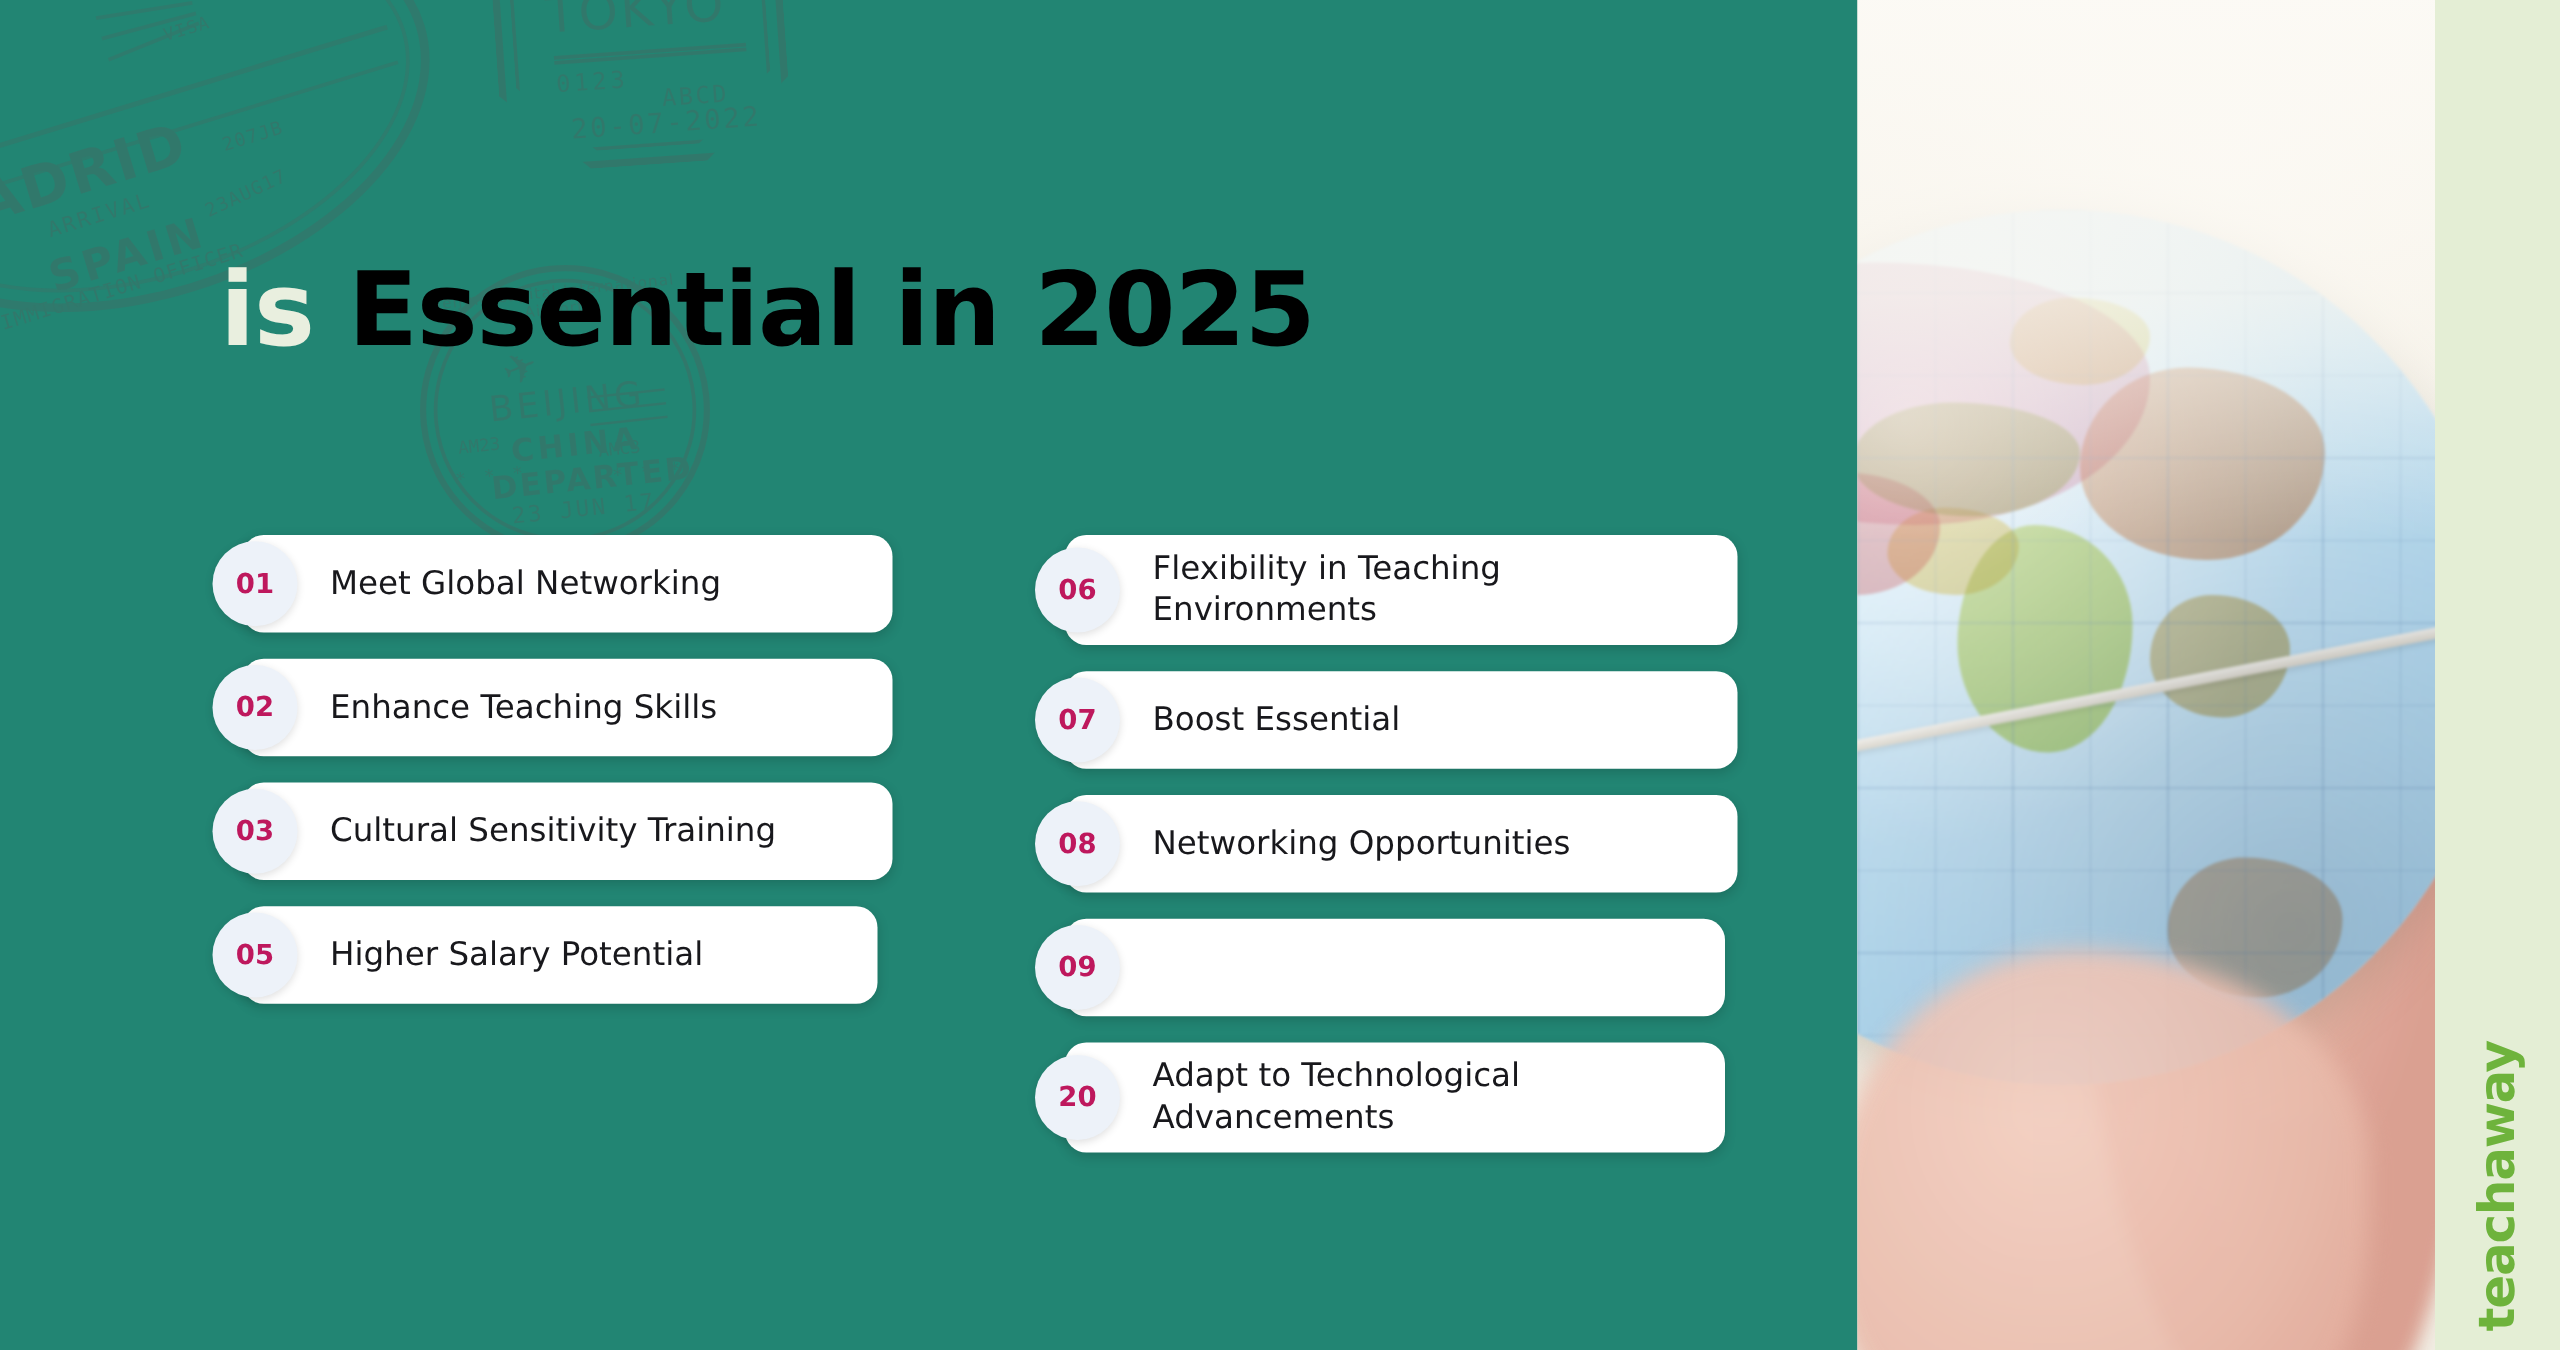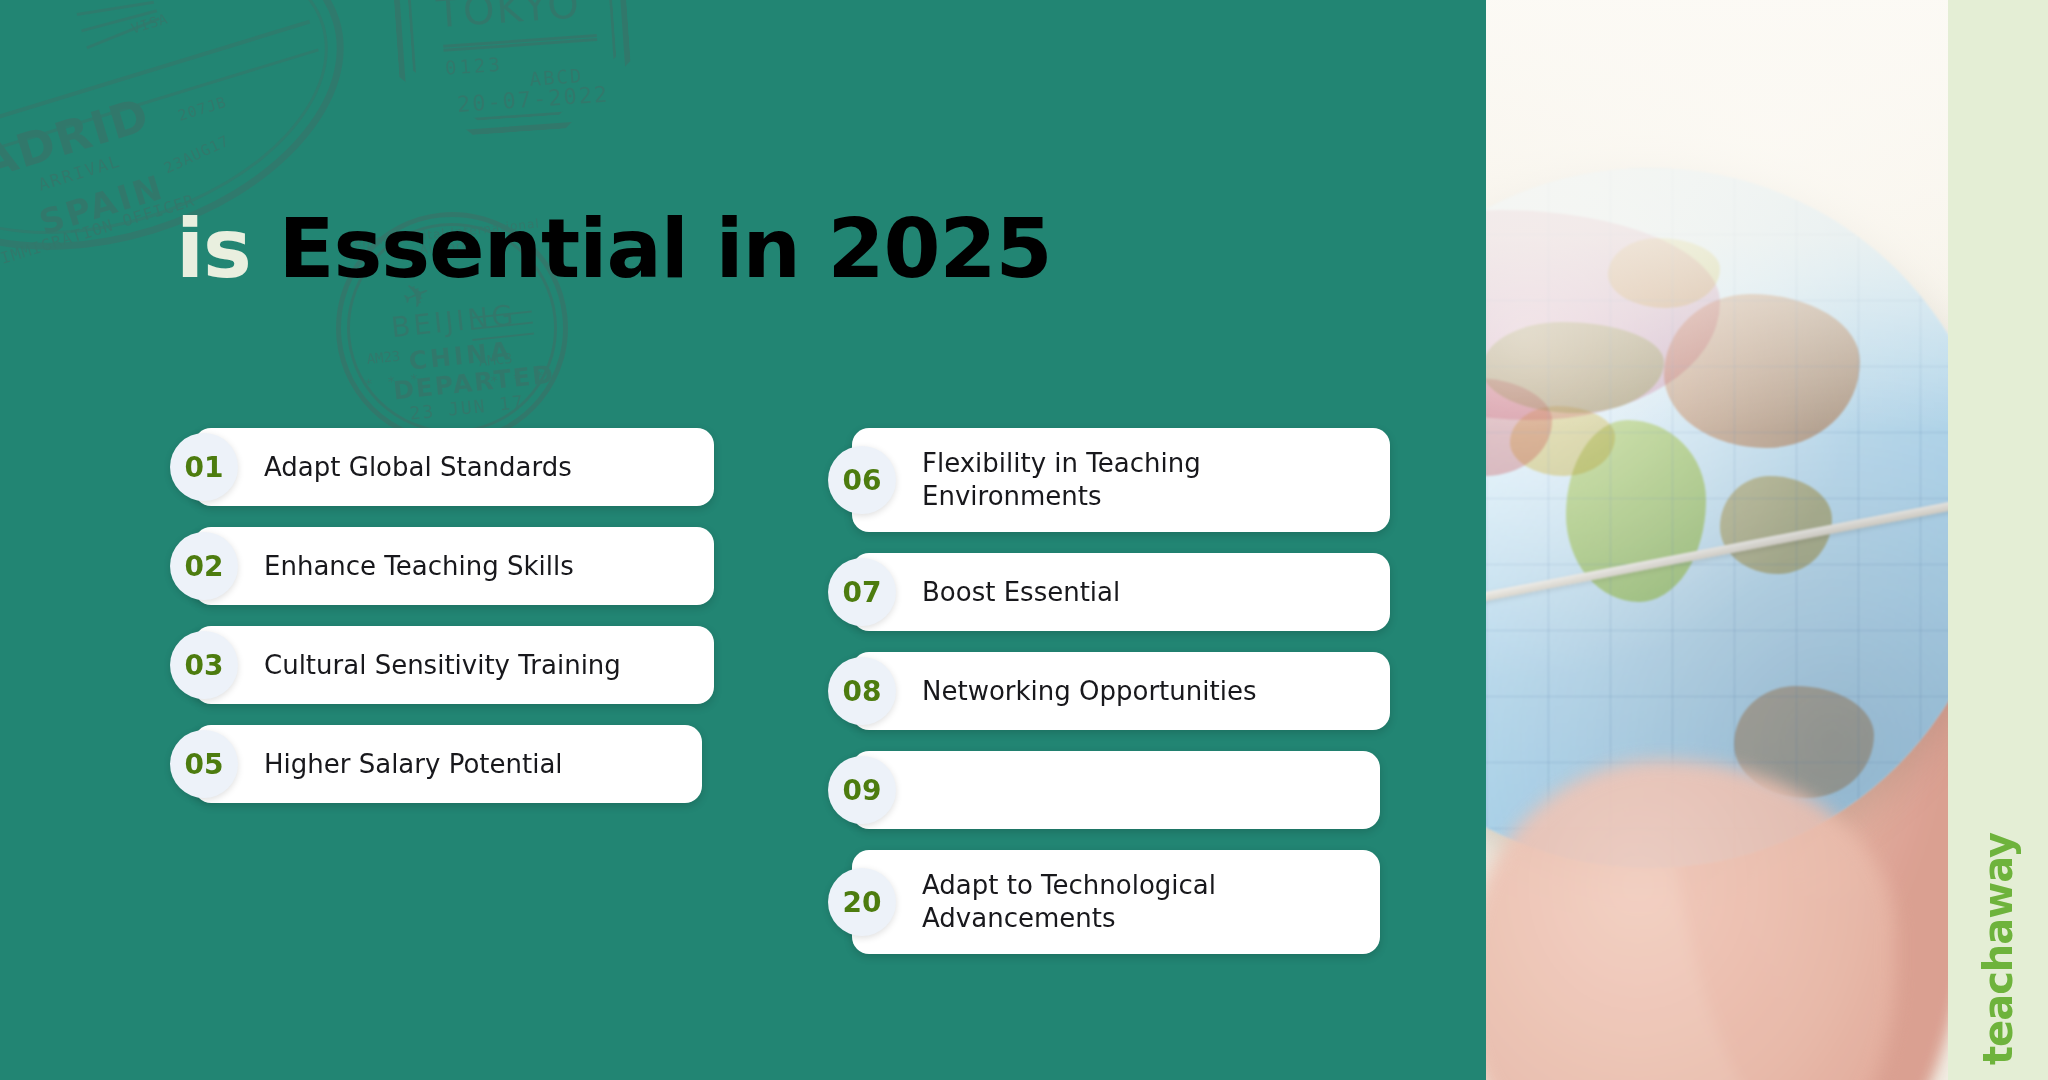--- a/index.html
+++ b/index.html
@@ -222,21 +222,21 @@
   .col-left  { width:560px; }
   .col-right { width:560px; }
 
   .item {
     position:relative;
     display:flex;
     align-items:center;
     margin-bottom:21px;
     height:78px;
   }
-  .item.tall { height:104px; }
+  .item.tall { height:88px; }
 
   .card {
     position:absolute;
     left:24px; top:0;
     height:100%;
     background:#ffffff;
     border-radius:17px;
     box-shadow:0 3px 9px rgba(0,0,0,.16);
   }
 
@@ -245,22 +245,22 @@
     z-index:3;
     flex:0 0 auto;
     width:68px; height:68px;
     border-radius:50%;
     background:#edf2f9;
     display:flex;
     align-items:center;
     justify-content:center;
     font-family:"DejaVu Sans", sans-serif;
     font-weight:bold;
-    font-size:28px;
-    color:#4d7c0f;
+    font-size:22px;
+    color:#be185d;
     box-shadow:0 2px 7px rgba(0,0,0,.13);
   }
 
   .label {
     position:relative;
     z-index:3;
     margin-left:26px;
     font-family:"DejaVu Sans", sans-serif;
     font-size:26px;
     line-height:1.26;
@@ -454,21 +454,21 @@
     </h1>
   </div>
 
   <div class="cols">
 
     <div class="col col-left">
 
       <div class="item">
         <div class="card w1"></div>
         <div class="badge">01</div>
-        <div class="label">Adapt Global Standards</div>
+        <div class="label">Meet Global Networking</div>
       </div>
 
       <div class="item">
         <div class="card w2"></div>
         <div class="badge">02</div>
         <div class="label">Enhance Teaching Skills</div>
       </div>
 
       <div class="item">
         <div class="card w3"></div>

